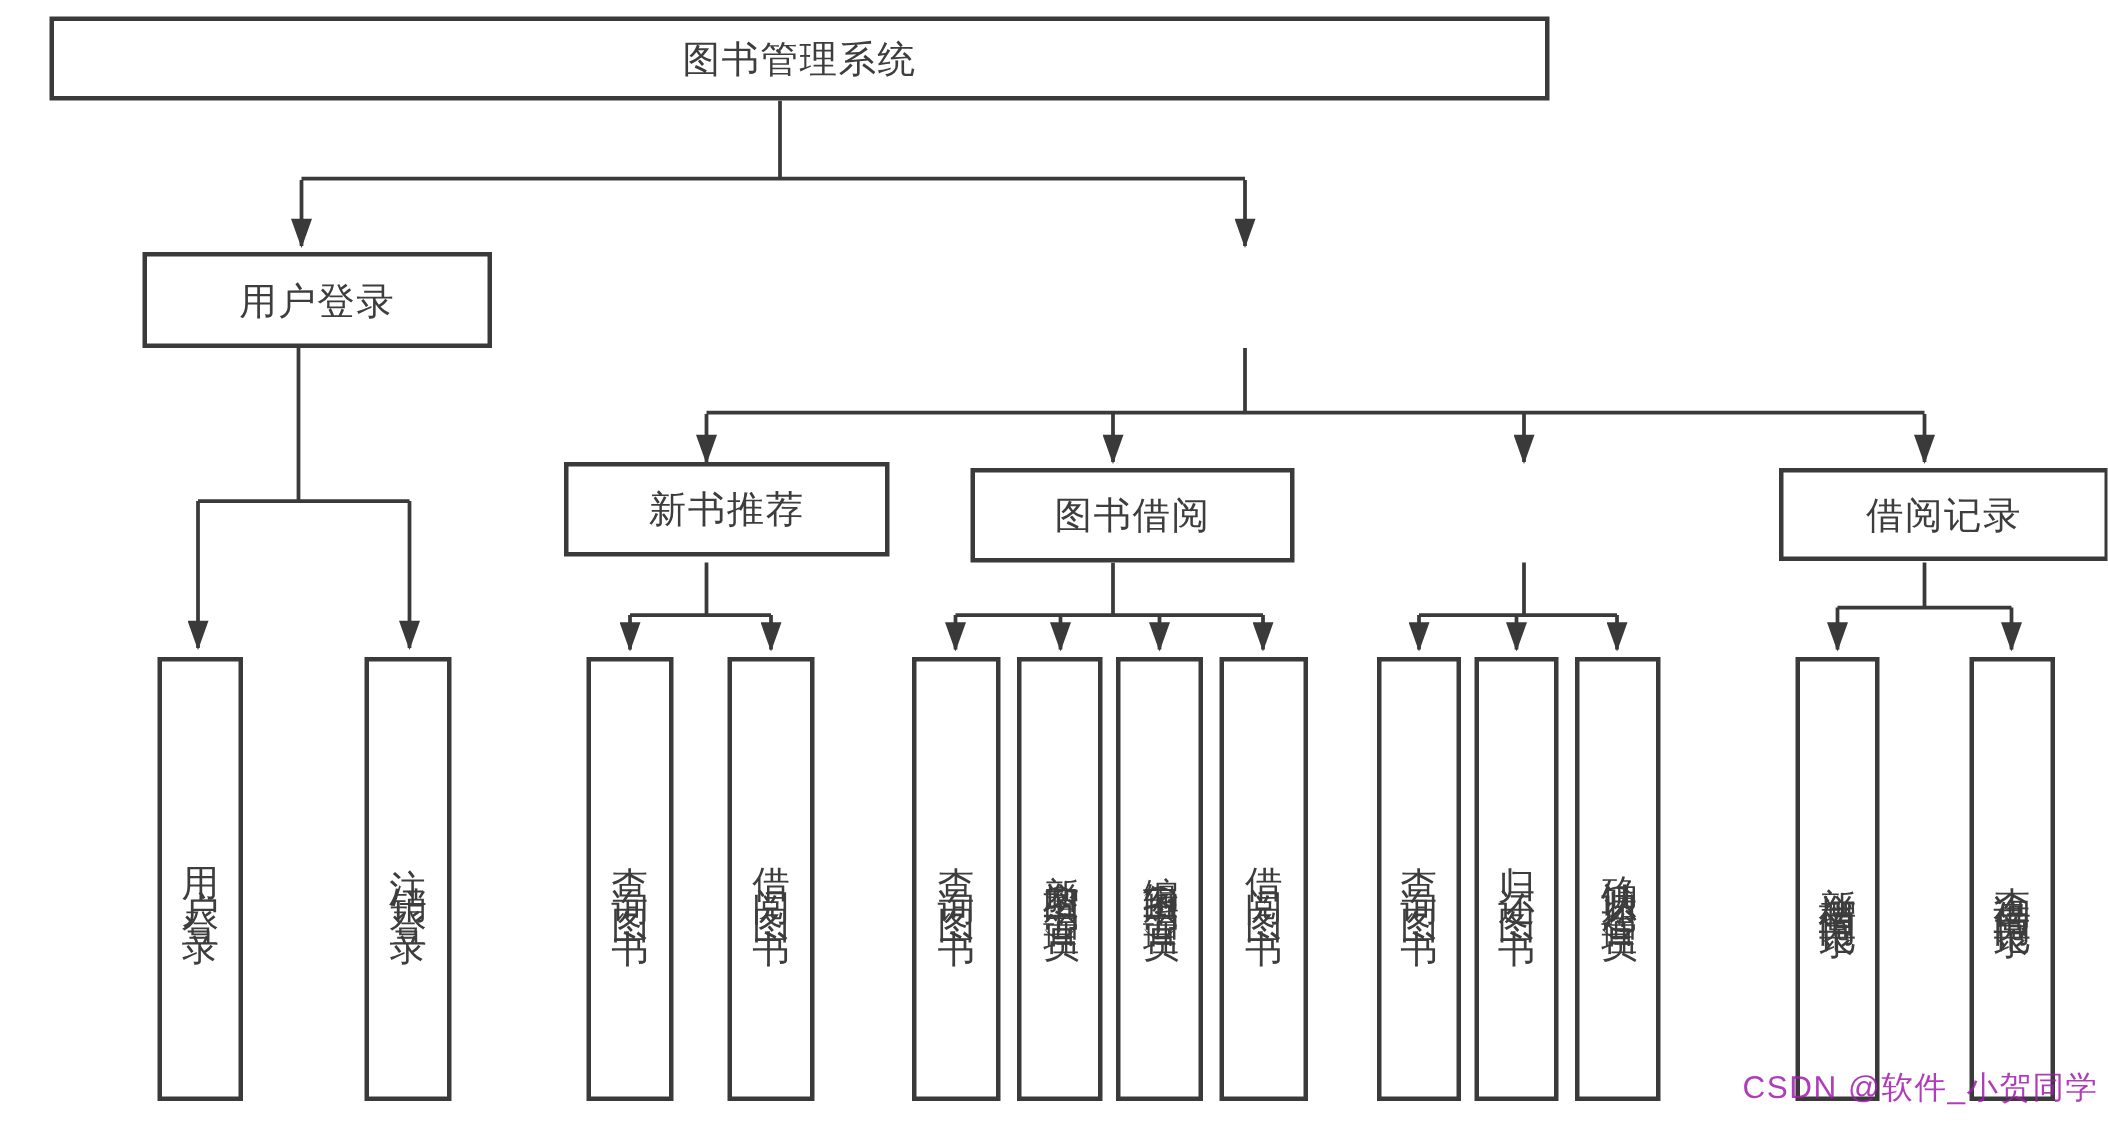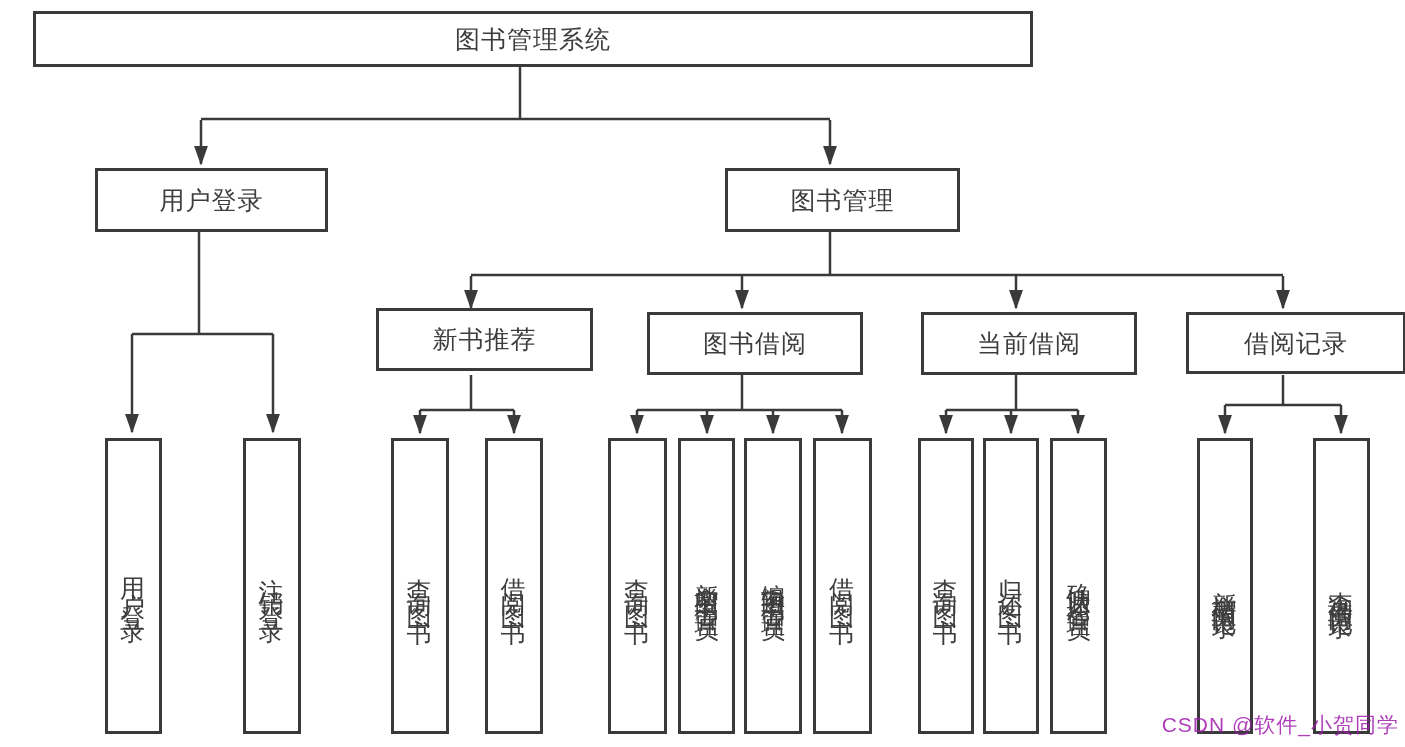--- a/index.html
+++ b/index.html
@@ -113,32 +113,26 @@
     </g>
   </svg>
 
   <div class="hbox" style="left:20px; top:11px; width:1000px; height:56px;">
     <span>图书管理系统</span>
   </div>
 
   <div class="hbox" style="left:82px; top:168px; width:233px; height:64px;">
     <span>用户登录</span>
   </div>
-  <div class="hbox" style="left:712px; top:168px; width:235px; height:64px;">
-    <span>图书管理</span>
-  </div>
 
   <div class="hbox" style="left:363px; top:308px; width:217px; height:63px;">
     <span>新书推荐</span>
   </div>
   <div class="hbox" style="left:634px; top:312px; width:216px; height:63px;font-family:Liberation Serif, serif;">
     <span>图书借阅</span>
-  </div>
-  <div class="hbox" style="left:908px; top:312px; width:216px; height:63px;">
-    <span>当前借阅</span>
   </div>
   <div class="hbox" style="left:1173px; top:312px; width:220px; height:62px;">
     <span>借阅记录</span>
   </div>
 
   <div class="vbox" style="left:105px; top:438px; width:57px; height:296px;">
     <span class="vtext ls4">用户登录</span>
   </div>
   <div class="vbox" style="left:243px; top:438px; width:58px; height:296px;">
     <span class="vtext ls4">注销登录</span>

